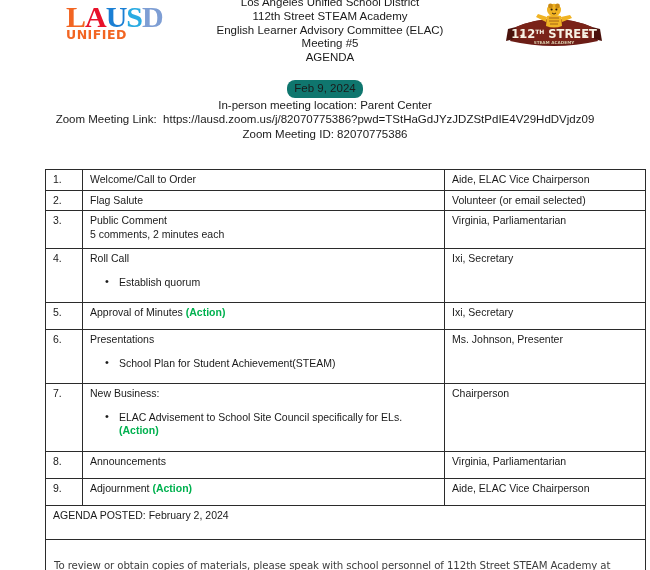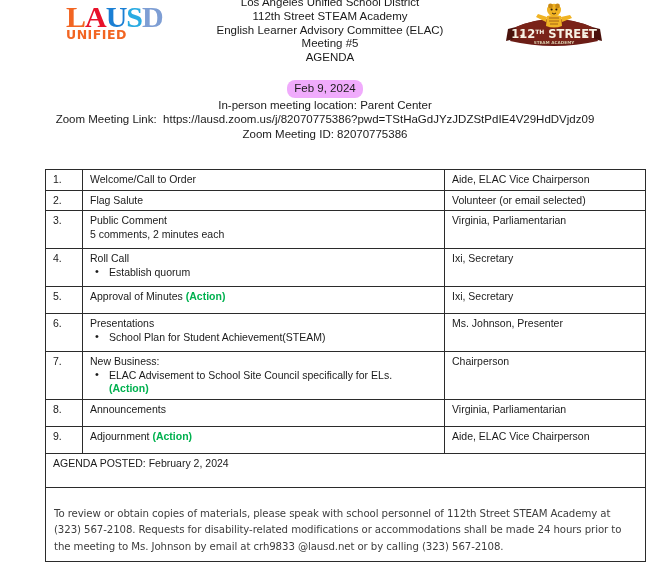--- a/index.html
+++ b/index.html
@@ -77,21 +77,21 @@
     position: absolute;
     left: 0;
     top: 80px;
     width: 650px;
     text-align: center;
     font-size: 11.5px;
     line-height: 14.5px;
   }
   .date-chip {
     display: inline-block;
-    background: #f0abfc;
+    background: #0f766e;
     border-radius: 8px;
     padding: 1px 7px 2px 7px;
     font-size: 11.5px;
   }
   .info-line { display: block; }
   .zoom-link-line .label { white-space: pre; }
 
   
   .agenda-table {
     position: absolute;
@@ -112,21 +112,21 @@
   .col-item { width: 348px; }
   .col-who  { width: 187px; }
 
   .r-short td { height: 13px; }
   .r-tall  td { height: 31px; }
   .r-med   td { height: 20px; }
 
   .action { color: #00b14f; font-weight: bold; }
 
   ul.bullets {
-    margin: 0;
+    margin: 10px;
     padding-left: 17px;
     list-style: none;
   }
   ul.bullets li {
     position: relative;
     padding-left: 2px;
   }
   ul.bullets li::before {
     content: "\2022";
     position: absolute;

